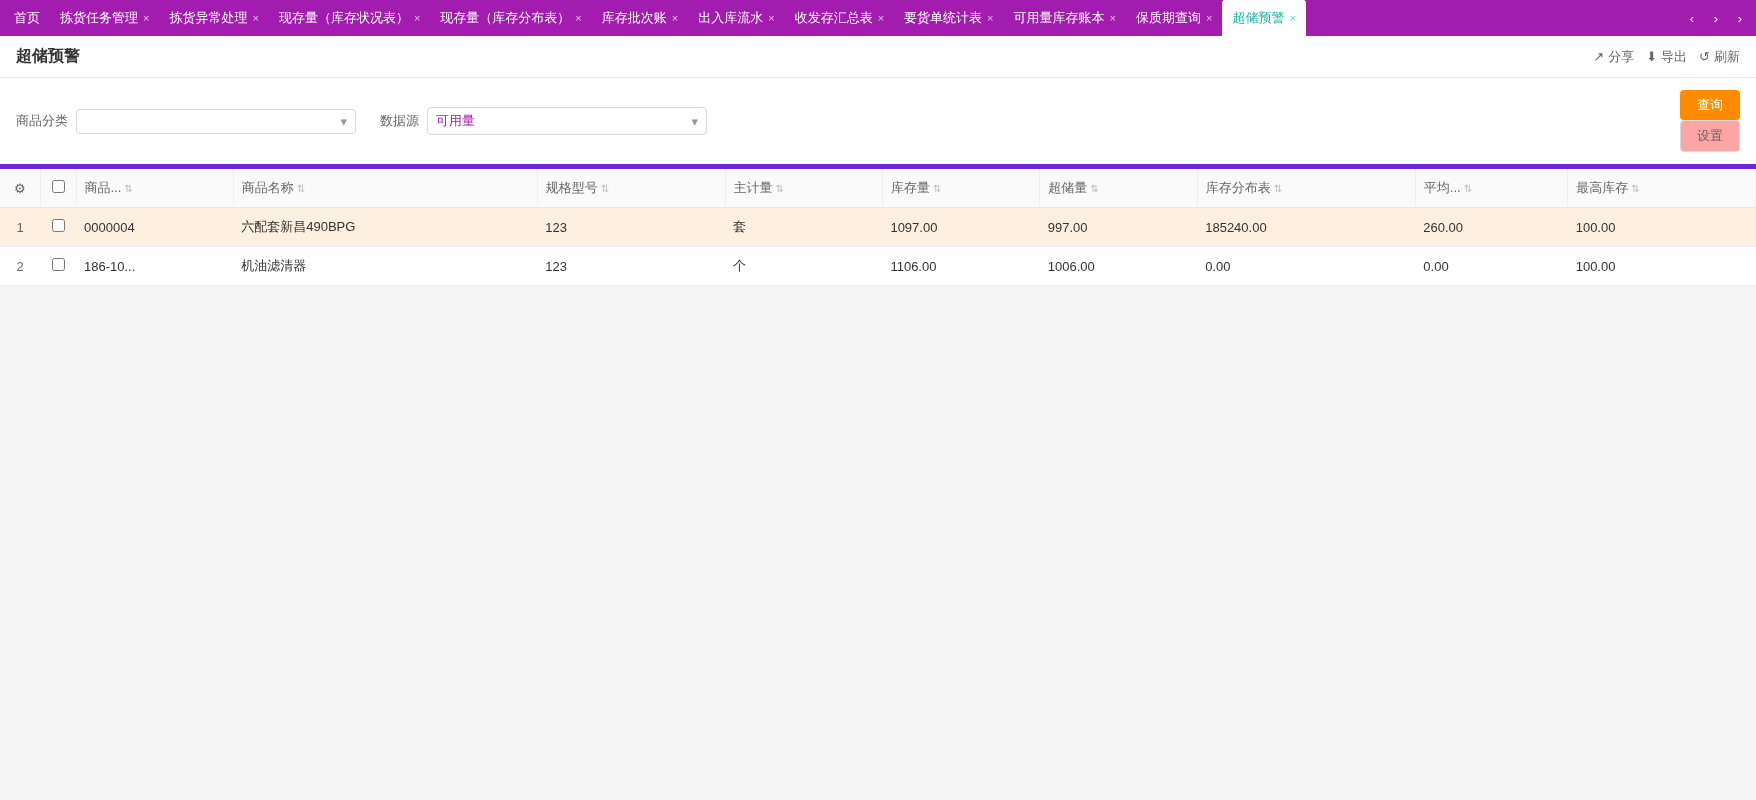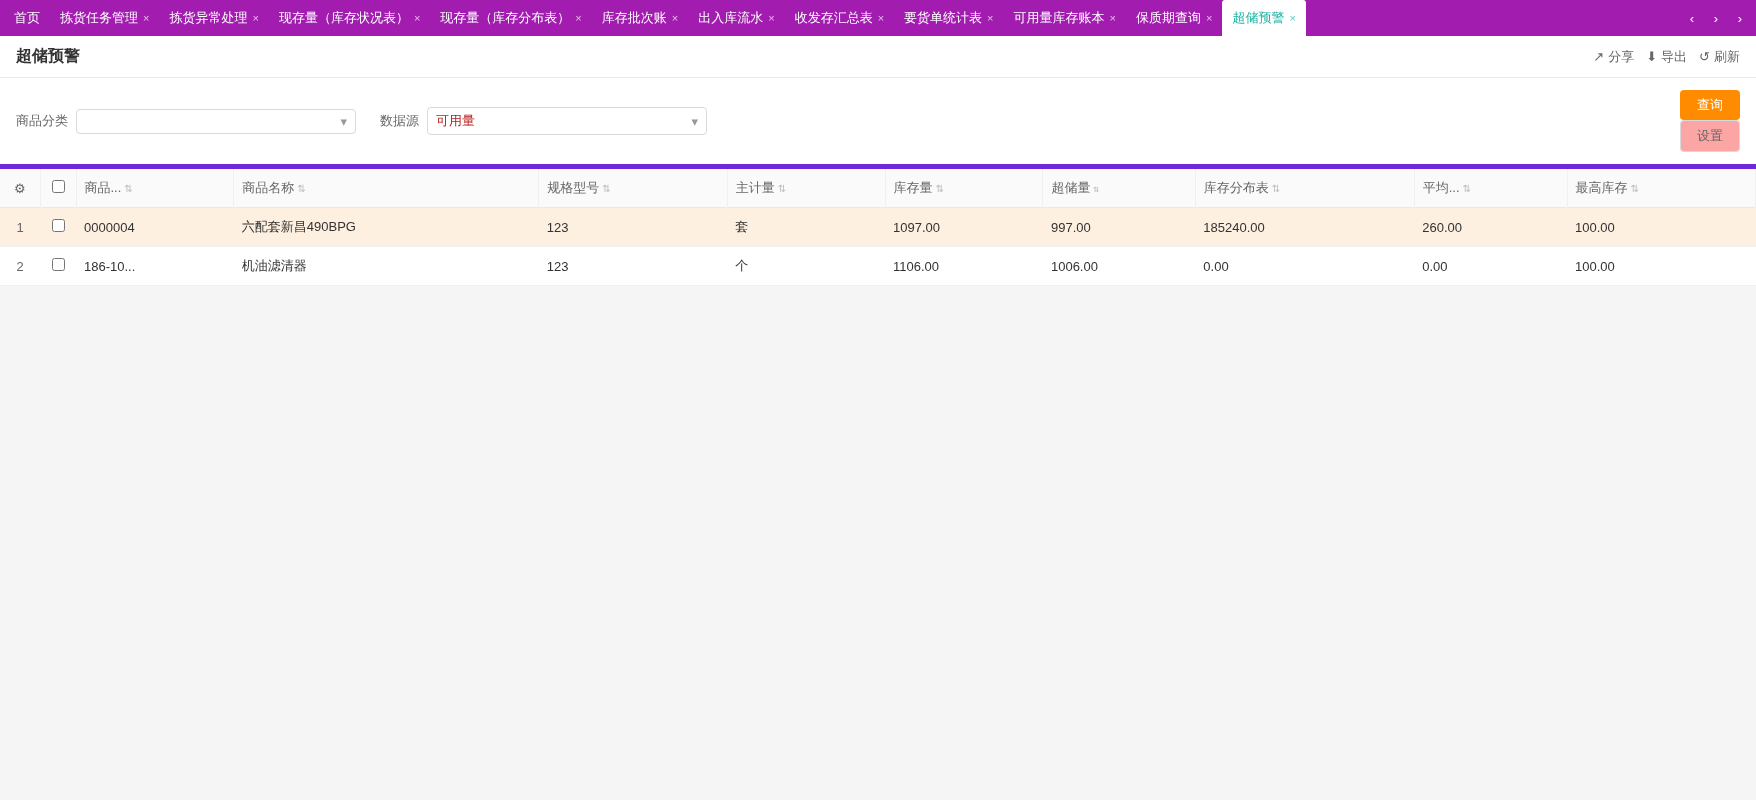--- a/index.html
+++ b/index.html
@@ -230,21 +230,21 @@
   <div class="filter-group">
     <span class="filter-label">商品分类</span>
     <div class="filter-select" style="width:280px;">
       <span class="filter-select-text"></span>
       <span style="color:#999;">▾</span>
     </div>
   </div>
   <div class="filter-group">
     <span class="filter-label">数据源</span>
     <div class="filter-select" style="width:280px;">
-      <span class="filter-select-text" style="color:#b91c1c;">可用量</span>
+      <span class="filter-select-text" style="color:#a21caf;">可用量</span>
       <span style="color:#999;">▾</span>
     </div>
   </div>
   <div class="filter-right">
     <button class="btn-query">查询</button>
     <button class="btn-settings">设置</button>
   </div>
 </div>
 
 <div class="table-container">
@@ -265,21 +265,21 @@
         </th>
         <th style="cursor:pointer;">
           <span>规格型号</span><span class="sort-icon">⇅</span>
         </th>
         <th style="cursor:pointer;">
           <span>主计量</span><span class="sort-icon">⇅</span>
         </th>
         <th style="cursor:pointer;">
           <span>库存量</span><span class="sort-icon">⇅</span>
         </th>
-        <th style="cursor:pointer;font-family:Liberation Mono, monospace;">
+        <th style="cursor:pointer;">
           <span>超储量</span><span class="sort-icon">⇅</span>
         </th>
         <th style="cursor:pointer;">
           <span>库存分布表</span><span class="sort-icon">⇅</span>
         </th>
         <th style="cursor:pointer;">
           <span>平均...</span><span class="sort-icon">⇅</span>
         </th>
         <th style="cursor:pointer;">
           <span>最高库存</span><span class="sort-icon">⇅</span>

